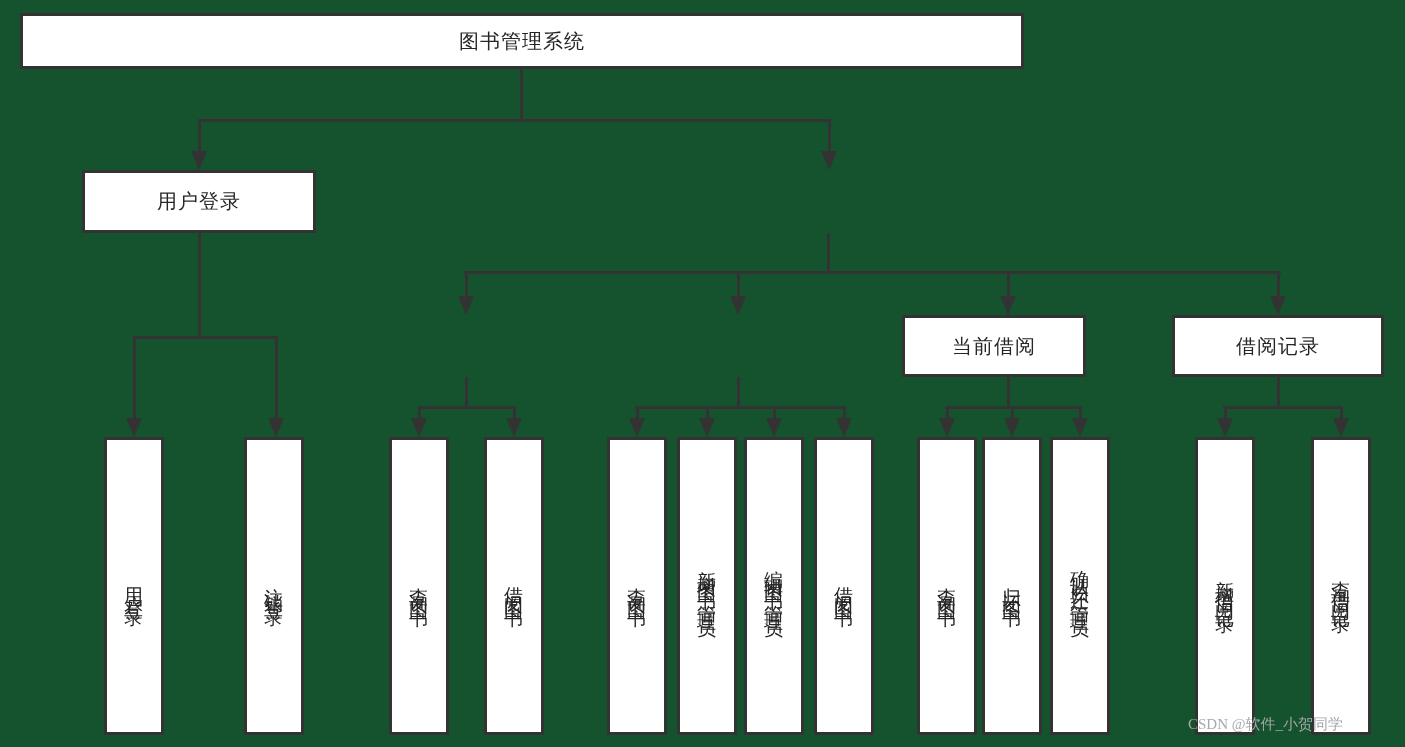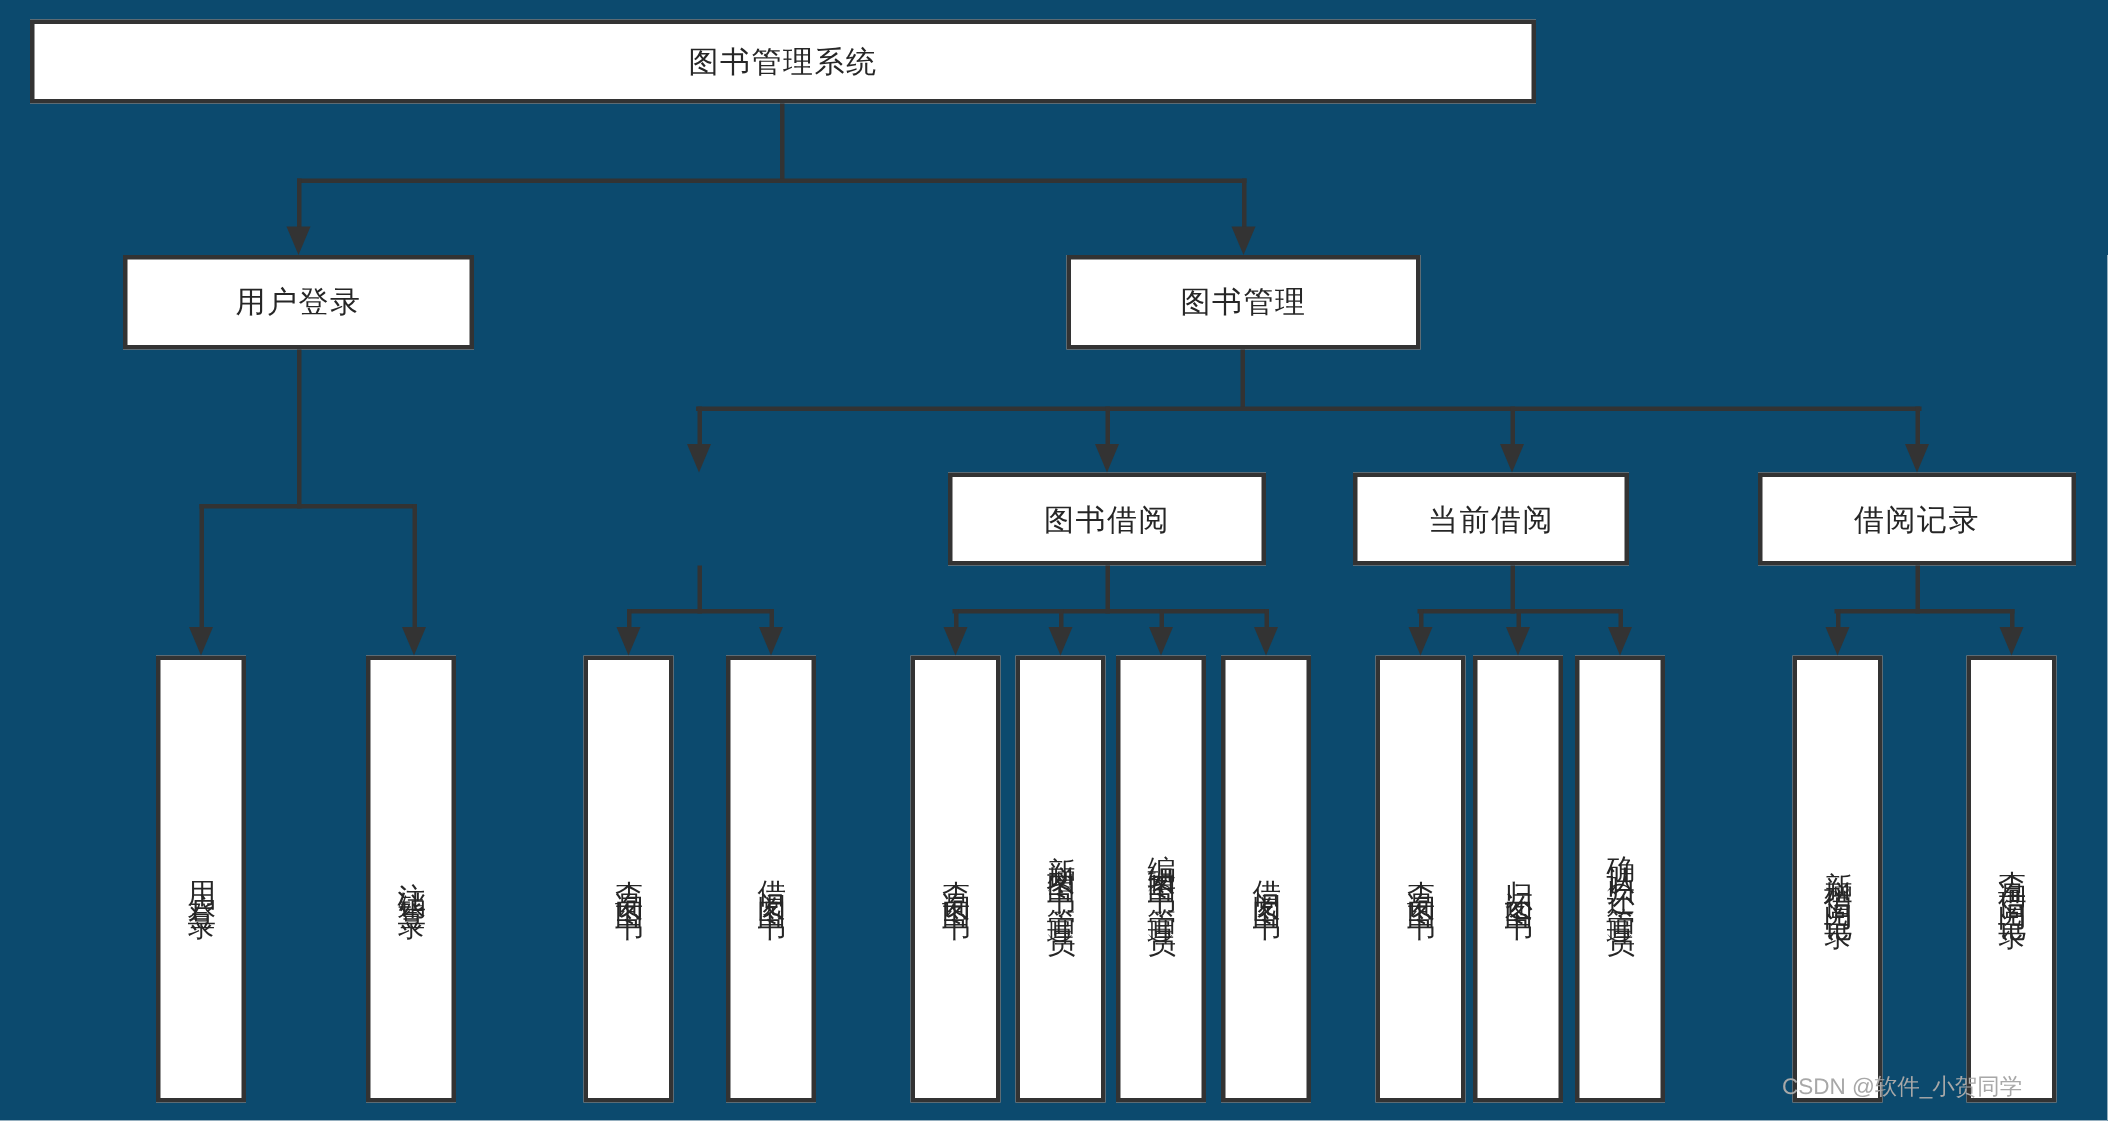--- a/index.html
+++ b/index.html
@@ -1,18 +1,18 @@
 <!DOCTYPE html>
 <html><head>
 <meta charset="utf-8">
 <style>
   html,body { margin:0; padding:0; background:#ffffff; }
   .canvas {
-    position:relative; width:1405px; height:747px; background:#0c4a6e;
-    font-family:Liberation Sans, sans-serif; overflow:hidden;
+    position:relative; width:1405px; height:747px; background:#14532d;
+    font-family:Liberation Serif, serif; overflow:hidden;
   }
   .box {
     position:absolute; box-sizing:border-box;
     border:3px solid #333333; background:#ffffff;
     display:flex; align-items:center; justify-content:center;
     color:#262626;
   }
   .hbox span { font-size:20px; letter-spacing:1px; white-space:nowrap; }
   .vbox span {
     writing-mode:vertical-rl; text-orientation:mixed;
@@ -34,27 +34,21 @@
 
 <div class="canvas">
 
   <div class="box hbox" style="left:20px;top:13px;width:1004px;height:56px">
     <span>图书管理系统</span>
   </div>
 
   <div class="box hbox" style="left:82px;top:170px;width:234px;height:63px">
     <span>用户登录</span>
   </div>
-  <div class="box hbox" style="left:711px;top:170px;width:236px;height:63px">
-    <span>图书管理</span>
-  </div>
 
-  <div class="box hbox" style="left:632px;top:315px;width:212px;height:62px">
-    <span>图书借阅</span>
-  </div>
   <div class="box hbox" style="left:902px;top:315px;width:184px;height:62px">
     <span>当前借阅</span>
   </div>
   <div class="box hbox" style="left:1172px;top:315px;width:212px;height:62px">
     <span>借阅记录</span>
   </div>
 
   <div class="box vbox" style="left:104px;top:437px;width:60px;height:298px">
     <span>用户登录</span>
   </div>

